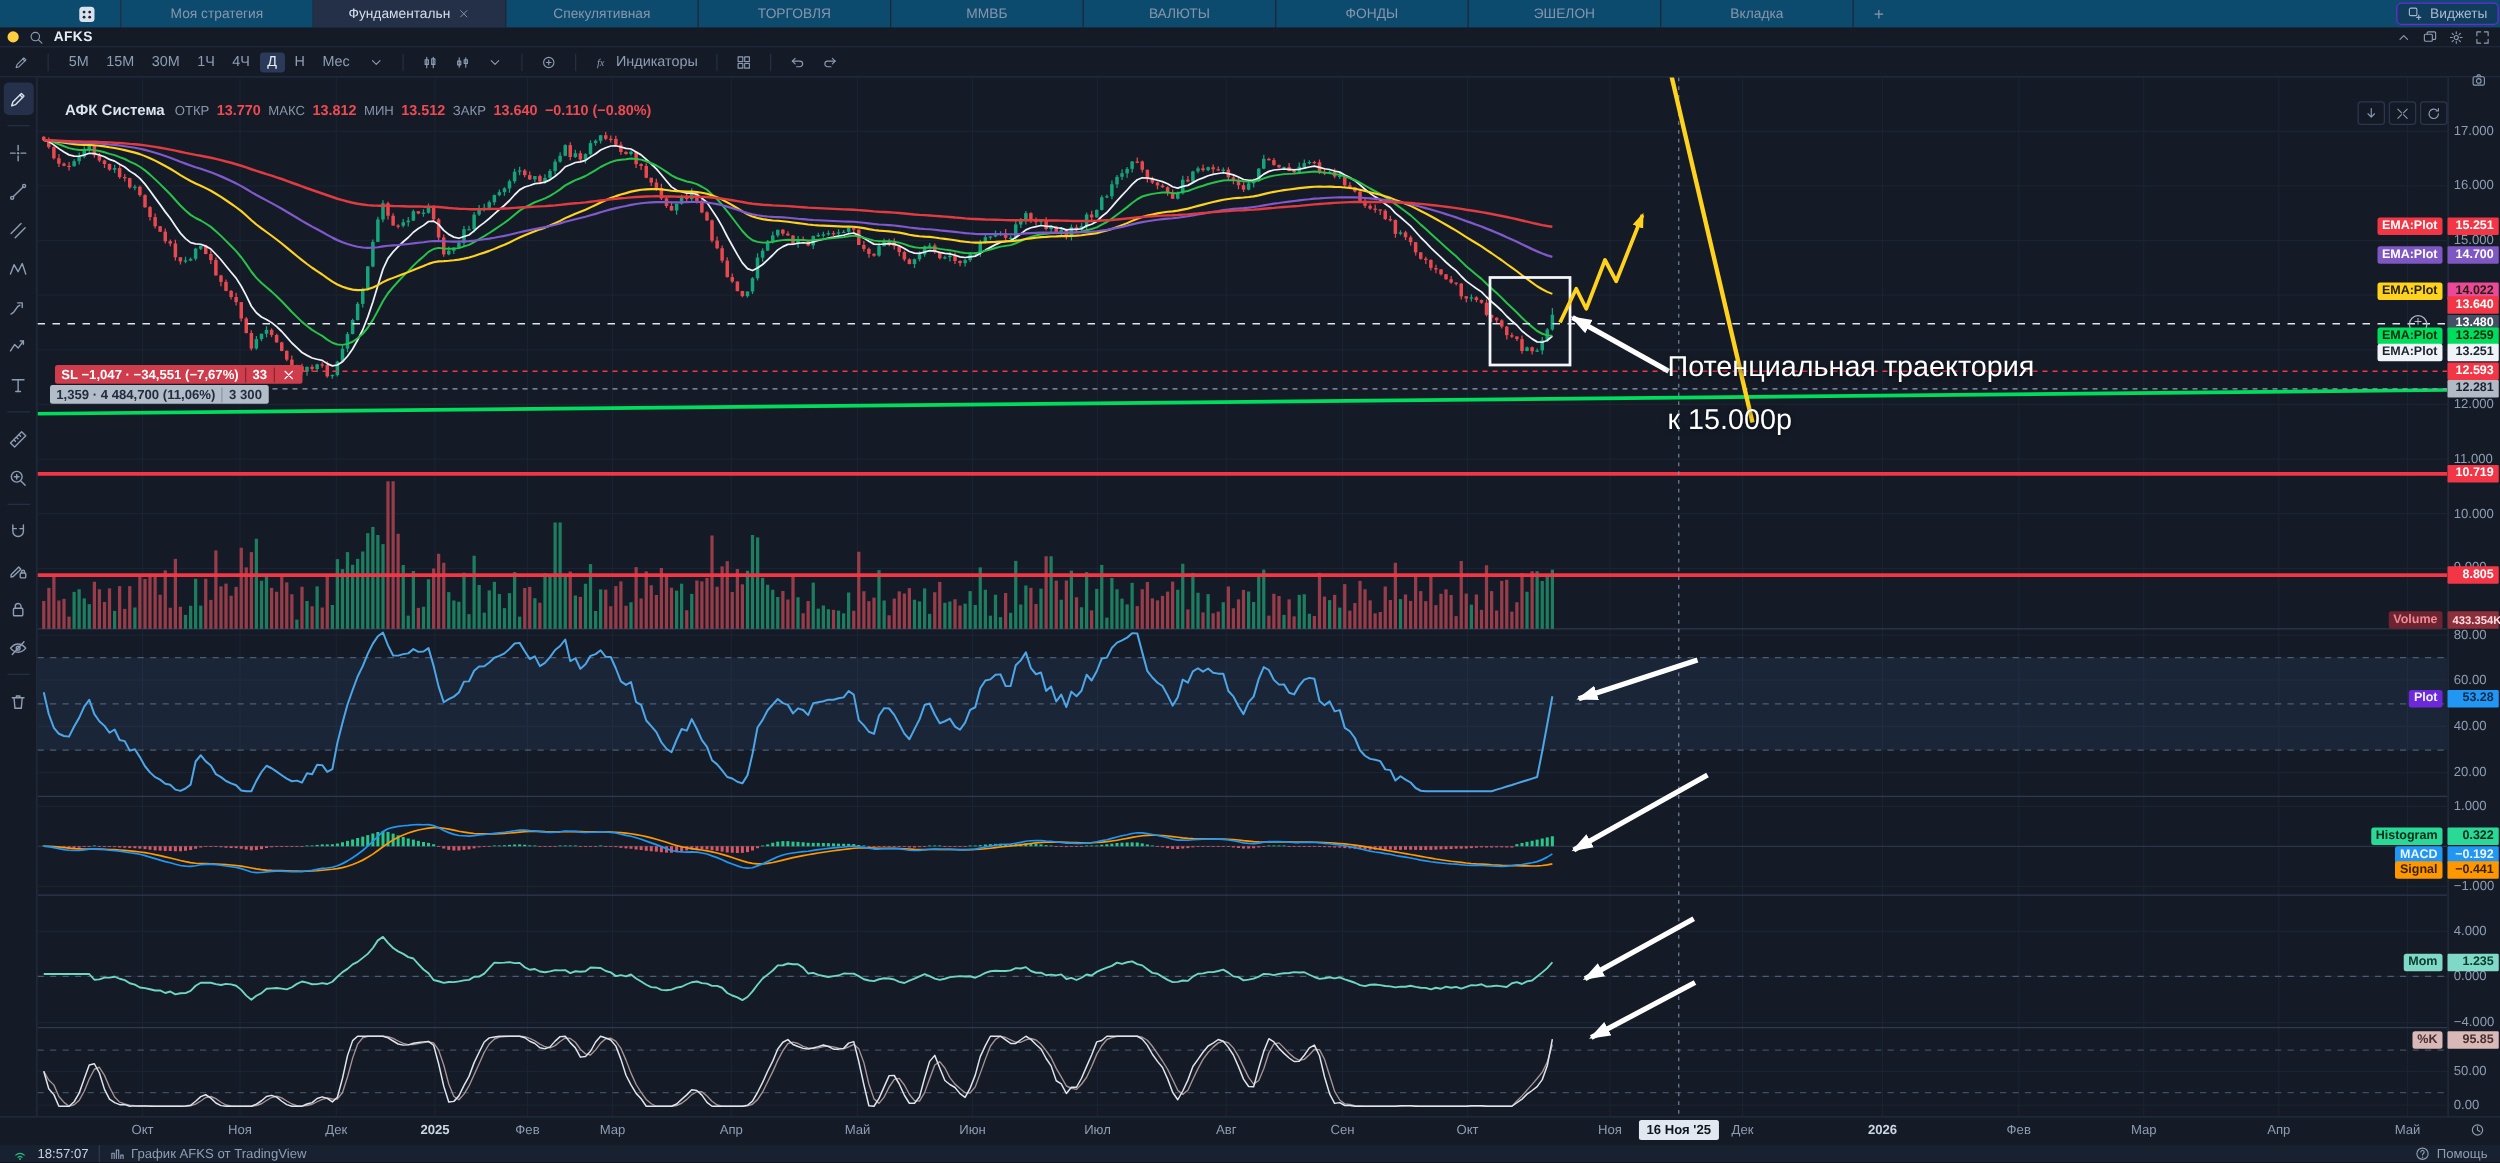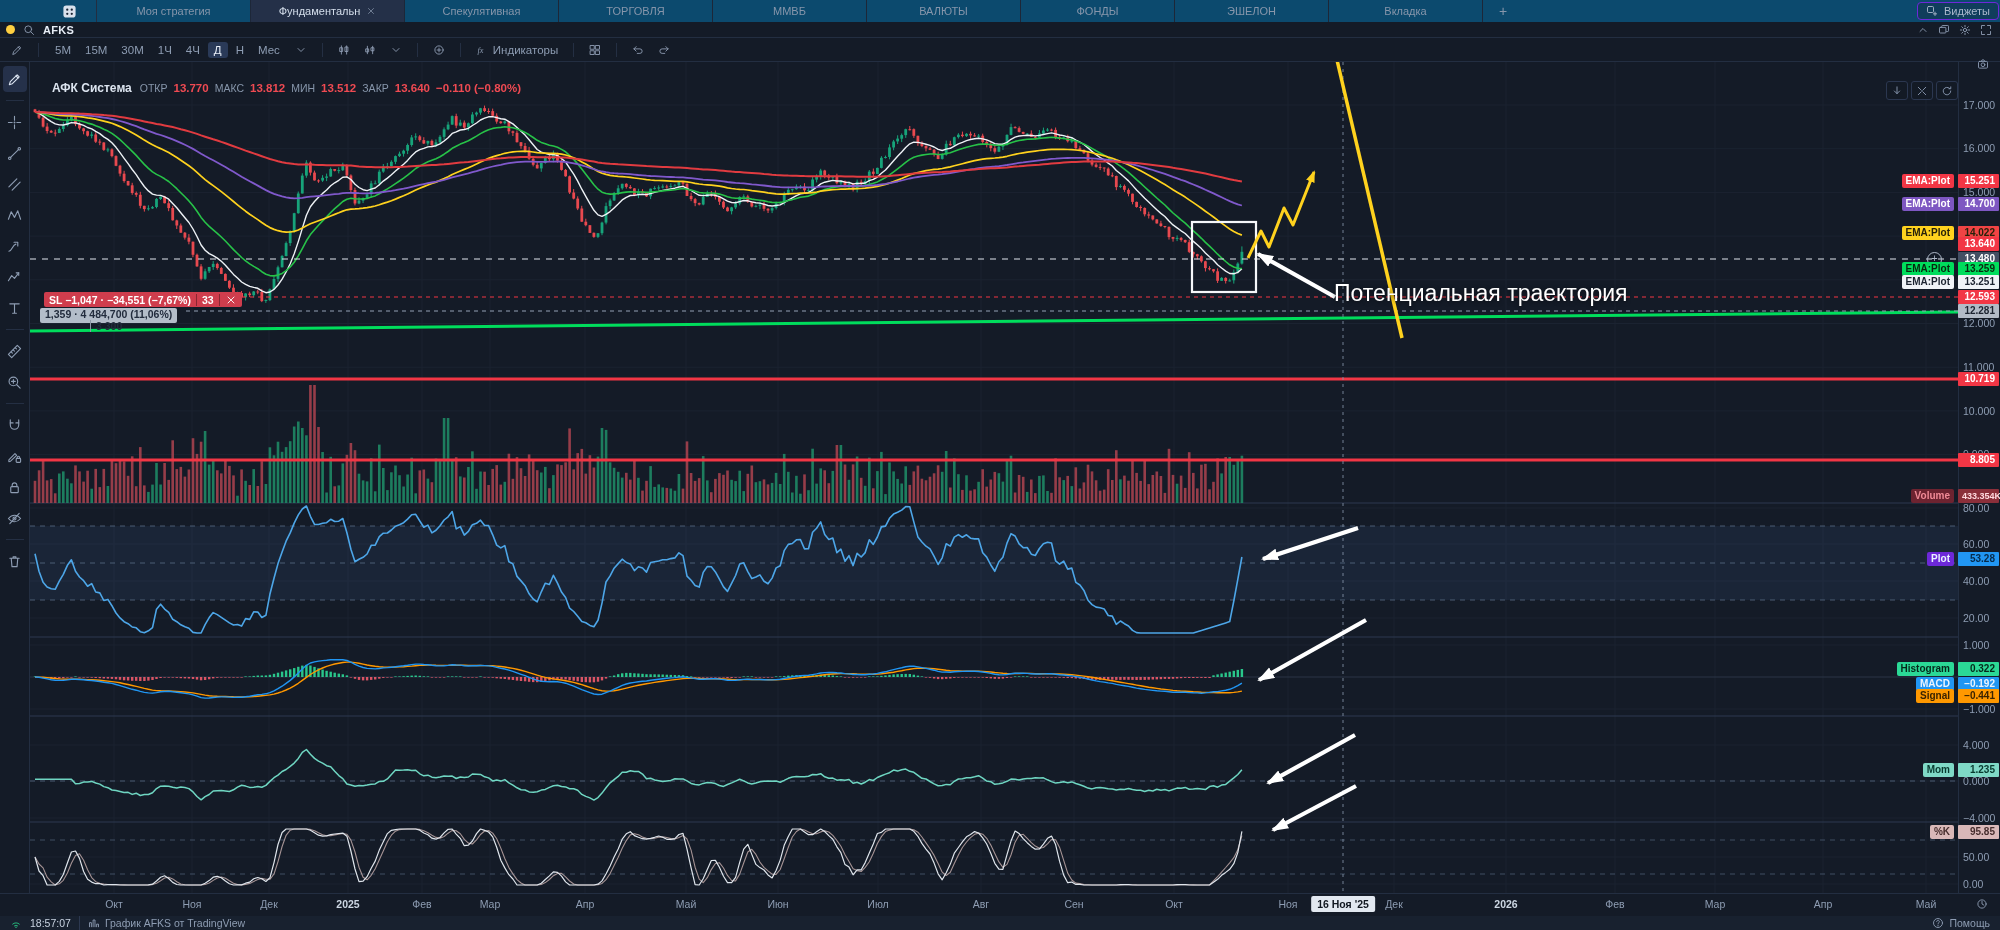--- a/index.html
+++ b/index.html
@@ -70,21 +70,21 @@
   
   #legend{position:absolute;left:52px;top:81px;display:flex;align-items:baseline;gap:6px;font-size:11.5px;z-index:5;}
   #legend .lname{color:#dce4ef;font-weight:bold;font-size:12px;margin-right:2px;}
   #legend .lkey{color:#8796ab;font-size:10.5px;}
   #legend .lval{color:#ef4a52;font-weight:bold;}
   #sl-chip{position:absolute;left:44px;top:292px;height:15px;display:flex;align-items:center;z-index:6;
            background:#cf3d4d;color:#fff;font-size:10.5px;font-weight:bold;border-radius:2px;overflow:hidden;}
   #sl-chip span{padding:0 5px;}
   #sl-chip .seg{border-left:1px solid rgba(0,0,0,.35);}
   #pnl-chip{position:absolute;left:40px;top:308px;height:15px;display:flex;align-items:center;z-index:6;
-            background:#b3bdc9;color:#222c3d;font-size:10.5px;font-weight:bold;border-radius:2px;flex-direction:column;}
+            background:#b3bdc9;color:#222c3d;font-size:10.5px;font-weight:bold;border-radius:2px;}
   #pnl-chip span{padding:0 5px;}
   #pnl-chip .seg{border-left:1px solid #8c97a6;}
   #anno{position:absolute;left:1334px;top:272px;z-index:7;color:#ffffff;font-size:23px;line-height:42px;
         text-shadow:0 1px 4px rgba(0,0,0,.55);white-space:nowrap;}
   #floatbtns{position:absolute;left:1886px;top:81px;display:flex;gap:3px;z-index:6;}
   .fbtn{width:20px;height:17px;border:1px solid #2b3750;border-radius:3px;background:rgba(19,26,38,.85);
         color:#8c9cb4;display:flex;align-items:center;justify-content:center;}
   #camera{position:absolute;left:1977px;top:58px;color:#8c9cb4;z-index:6;}
 </style>
 </head>
@@ -1676,21 +1676,21 @@
       <span class="tick" style="top: 750px;">−4.000</span>
       <span class="tick" style="top: 789px;">50.00</span>
       <span class="tick" style="top: 816px;">0.00</span>
     </div>
   <div id="chips">
       <span class="chip-name" style="top: 174px; background: rgb(242, 54, 69); color: rgb(255, 255, 255);">EMA:Plot</span>
       <span class="chip-val" style="top: 174px; background: rgb(242, 54, 69); color: rgb(255, 255, 255);">15.251</span>
       <span class="chip-name" style="top: 197px; background: rgb(126, 87, 194); color: rgb(255, 255, 255);">EMA:Plot</span>
       <span class="chip-val" style="top: 197px; background: rgb(126, 87, 194); color: rgb(255, 255, 255);">14.700</span>
       <span class="chip-name" style="top: 226px; background: rgb(255, 210, 30); color: rgb(38, 33, 10);">EMA:Plot</span>
-      <span class="chip-val" style="top: 226px; background: #ef4444; color: rgb(38, 33, 10);">14.022</span>
+      <span class="chip-val" style="top: 226px; background: #ec4899; color: rgb(38, 33, 10);">14.022</span>
       <span class="chip-val" style="top: 237px; background: rgb(242, 54, 69); color: rgb(255, 255, 255);">13.640</span>
       <span class="chip-val" style="top: 252px; background: rgb(67, 79, 99); color: rgb(255, 255, 255);">13.480</span>
       <span id="alert-plus" style="top: 252px;">+</span>
       <span class="chip-name" style="top: 262px; background: rgb(0, 221, 92); color: rgb(6, 41, 15);">EMA:Plot</span>
       <span class="chip-val" style="top: 262px; background: rgb(0, 221, 92); color: rgb(6, 41, 15);">13.259</span>
       <span class="chip-name" style="top: 275px; background: rgb(240, 243, 247); color: rgb(28, 35, 48);">EMA:Plot</span>
       <span class="chip-val" style="top: 275px; background: rgb(240, 243, 247); color: rgb(28, 35, 48);">13.251</span>
       <span class="chip-val" style="top: 290px; background: rgb(242, 54, 69); color: rgb(255, 255, 255);">12.593</span>
       <span class="chip-val" style="top: 304px; background: rgb(178, 186, 198); color: rgb(28, 35, 48);">12.281</span>
       <span class="chip-val" style="top: 372px; background: rgb(242, 54, 69); color: rgb(255, 255, 255);">10.719</span>
@@ -1733,20 +1733,21 @@
         </svg>
       </span>
   </div>
   <div id="pnl-chip">
     <span>1,359 · 4 484,700 (11,06%)</span>
     <span class="seg">3 300</span>
   </div>
 
   <div id="anno">
     <div>Потенциальная траектория</div>
+    <div>к 15.000р</div>
   </div>
 
   <div id="floatbtns">
     <span class="fbtn icon">
         <svg width="12" height="12" viewBox="0 0 16 16" fill="none" stroke="currentColor" stroke-width="1.2" stroke-linecap="round" stroke-linejoin="round">
           <path d="M8 2.5v9M4.5 8L8 11.5 11.5 8"></path>
         </svg>
       </span>
     <span class="fbtn icon">
         <svg width="12" height="12" viewBox="0 0 16 16" fill="none" stroke="currentColor" stroke-width="1.2" stroke-linecap="round" stroke-linejoin="round">

